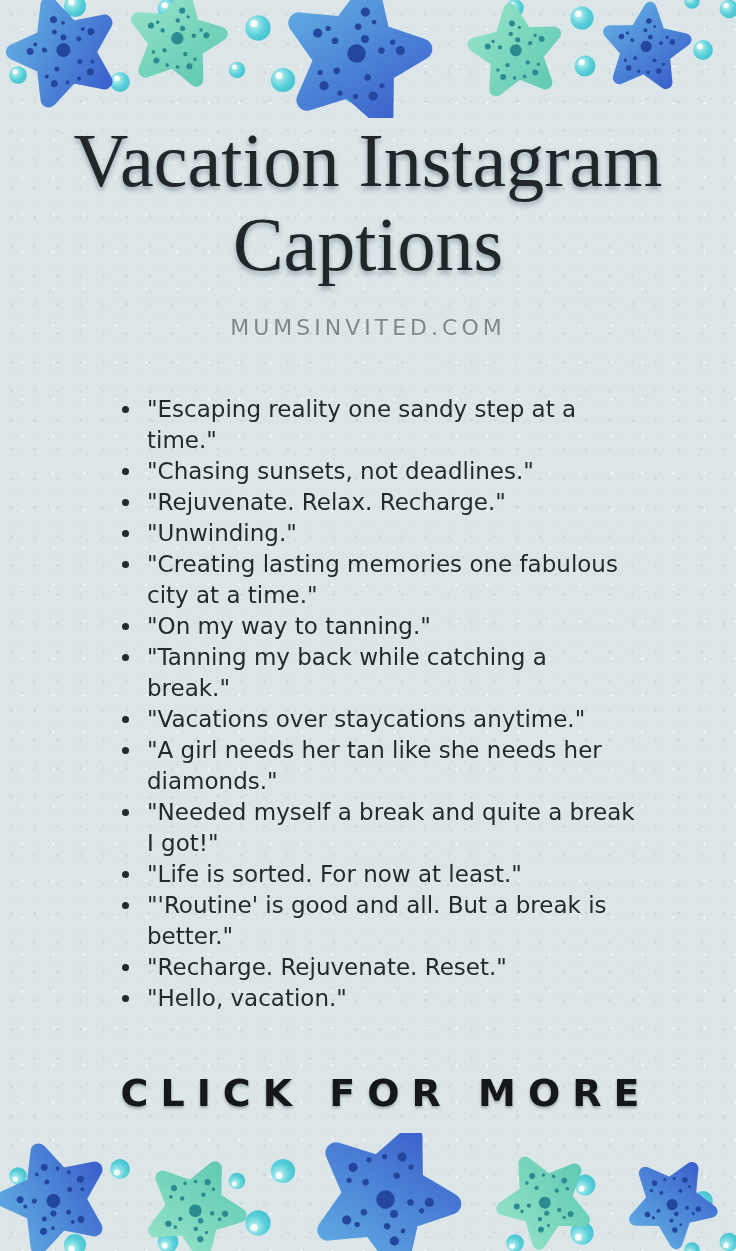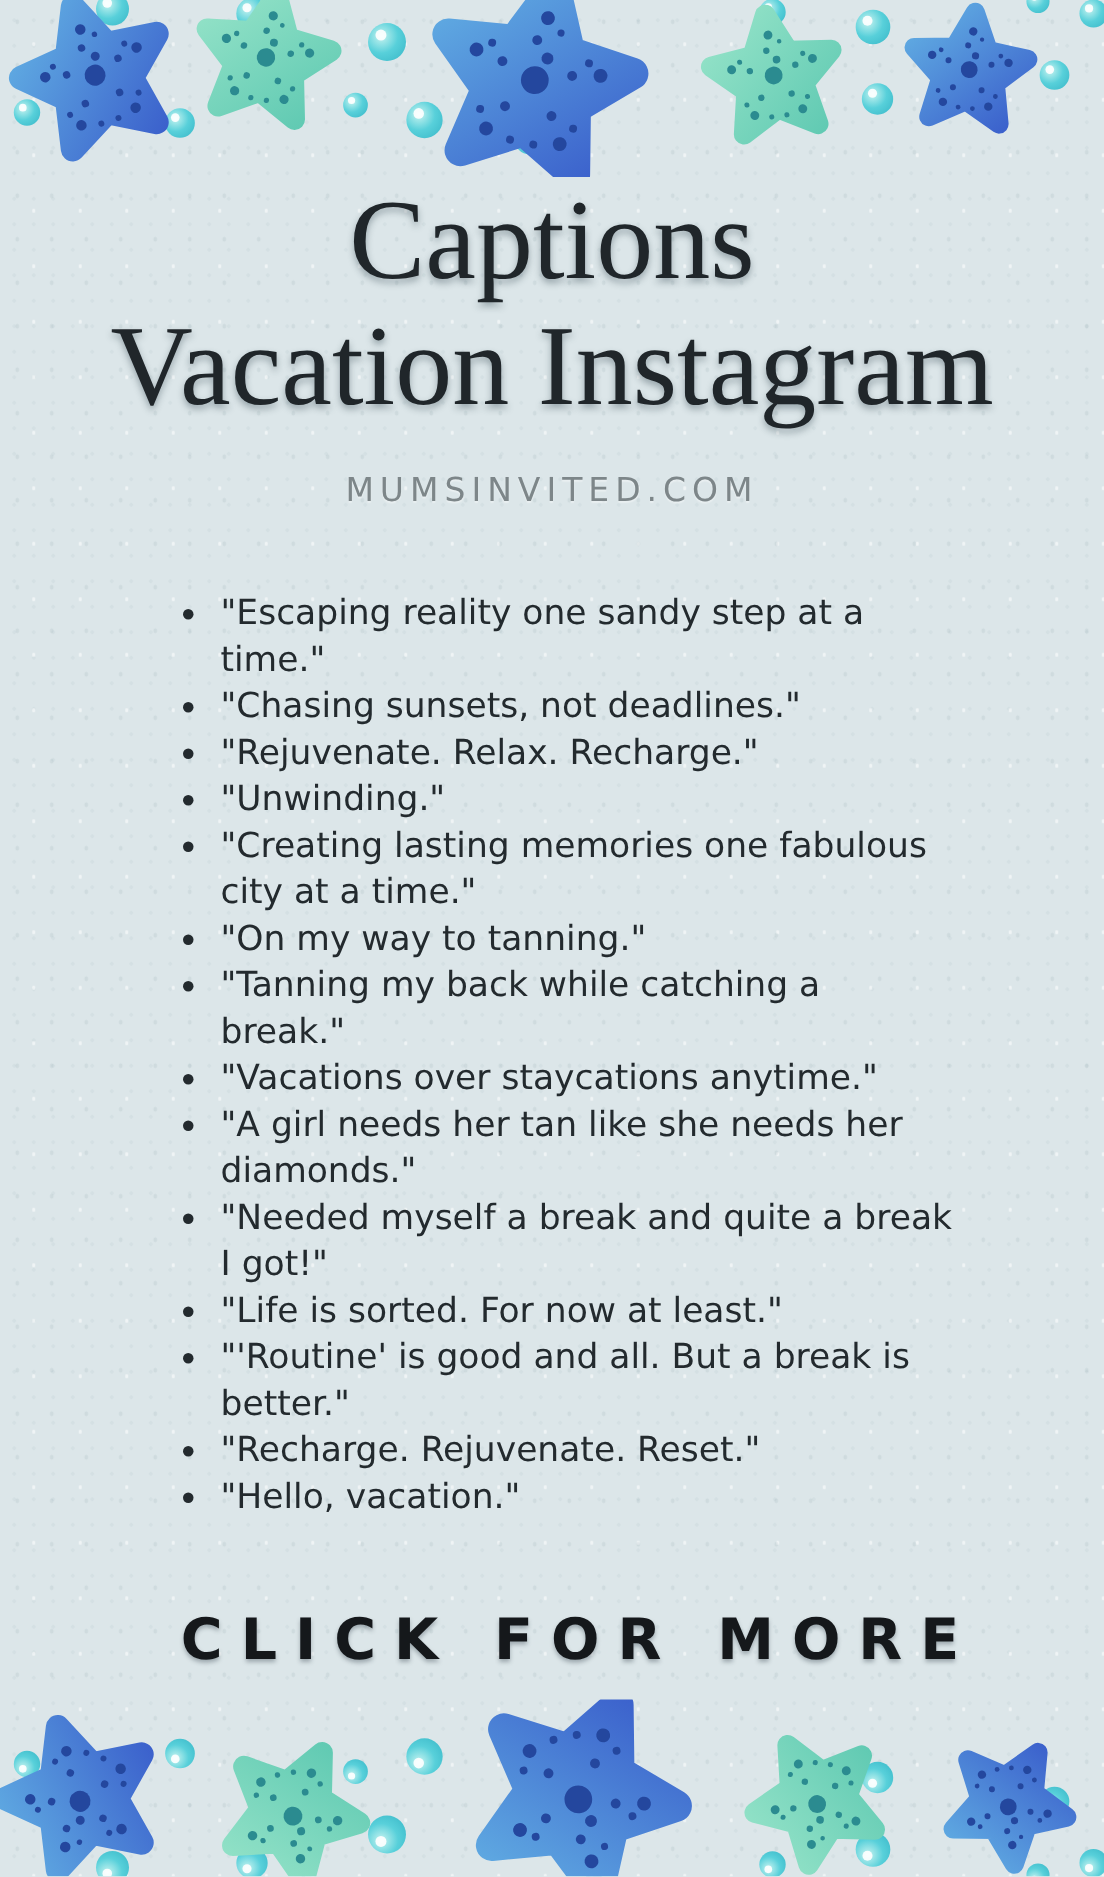--- a/index.html
+++ b/index.html
@@ -151,22 +151,22 @@
       <use href="#sf" class="star-teal"></use>
         <use href="#sfd" class="dots-teal"></use>
     </g>
     <g transform="translate(646,48) rotate(6) scale(0.8)">
       <use href="#sf" class="star-blue"></use>
         <use href="#sfd" class="dots-blue"></use>
     </g>
   </svg>
 
   <h1 class="title" style="margin:0;">
+    <span style="display:block;">Vacation Instagram</span>
     <span style="display:block;">Captions</span>
-    <span style="display:block;">Vacation Instagram</span>
   </h1>
 
   <div class="website">MUMSINVITED.COM</div>
 
   <ul class="captions">
       <li><span>"Escaping reality one sandy step at a
 time."</span></li>
       <li><span>"Chasing sunsets, not deadlines."</span></li>
       <li><span>"Rejuvenate. Relax. Recharge."</span></li>
       <li><span>"Unwinding."</span></li>

